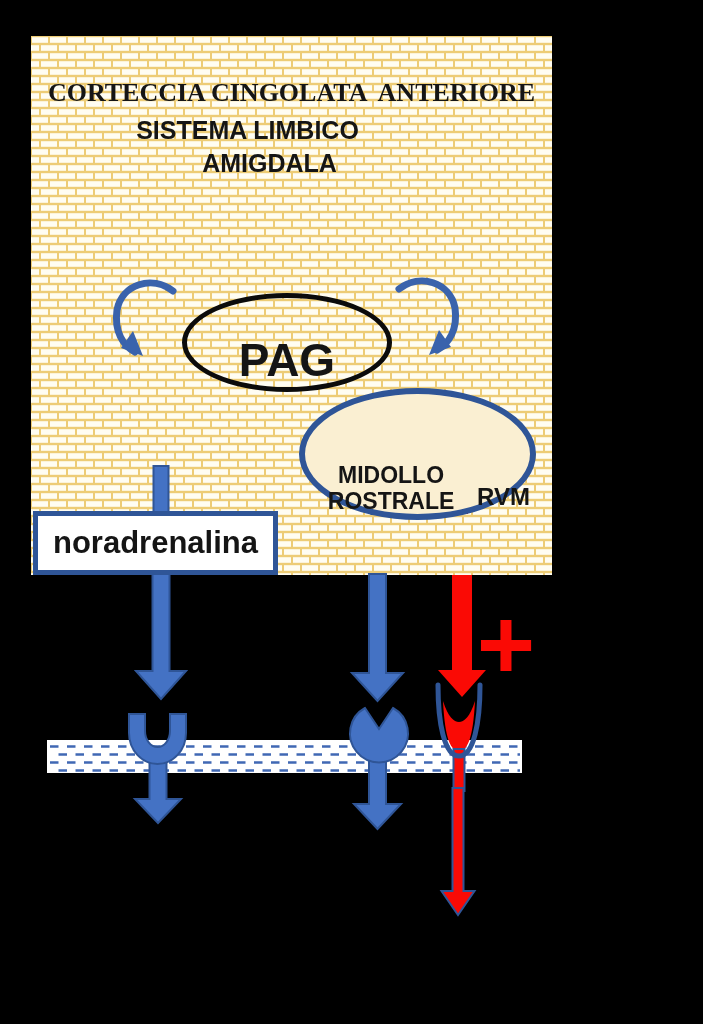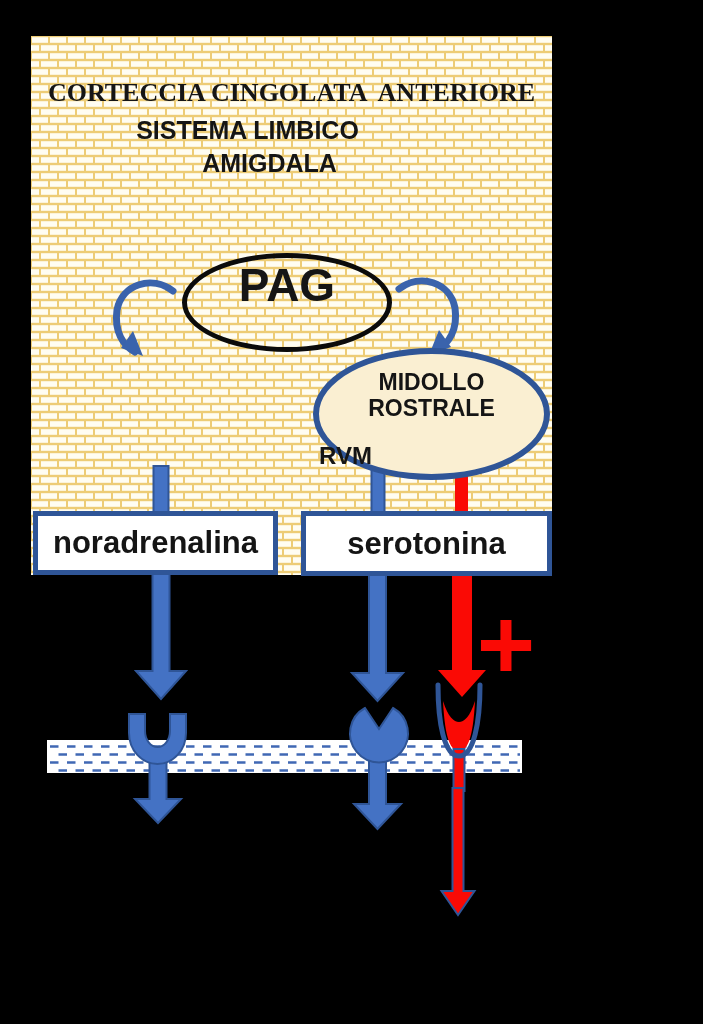--- a/index.html
+++ b/index.html
@@ -27,35 +27,35 @@
 
   .title-line{
     position:absolute;left:31px;width:521px;text-align:center;
     color:var(--text-color);font-weight:700;white-space:pre;z-index:3;
   }
   .title-1{top:78px;font-size:26px;font-family:Liberation Serif, serif;}
   .title-2{top:116px;font-size:25px;transform:translateX(-44px);}
   .title-3{top:149px;font-size:25px;transform:translateX(-22px);}
 
   .ellipse{
-    position:absolute;border-radius:50%;display:flex;align-items:flex-start;justify-content:center;
-    z-index:3;color:var(--text-color);font-weight:700;text-align:center;
+    position:absolute;border-radius:50%;display:flex;align-items:flex-end;justify-content:center;
+    z-index:3;color:var(--text-color);font-weight:700;text-align:center;margin-top:40px;
   }
   .pag{
     left:182px;top:253px;width:200px;height:89px;
     border:5px solid #0b0b0b;background:transparent;font-size:46px;
   }
   .locus{
     left:48px;top:357px;width:235px;height:124px;
     border:6px solid var(--outline-blue);background:var(--ellipse-fill);font-size:37px;
   }
   .rvm{
-    left:313px;top:348px;width:237px;height:132px;
+    left:299px;top:348px;width:237px;height:132px;
     border:6px solid var(--outline-blue);background:var(--ellipse-fill);
-    flex-direction:column;padding-top:14px;box-sizing:border-box;
+    padding-top:14px;box-sizing:border-box;
   }
   .rvm .rvm-line1{font-size:23px;line-height:26px;}
   .rvm .rvm-line2{font-size:24px;line-height:34px;margin-top:18px;}
 
   .nt-box{
     position:absolute;background:var(--box-fill);border:5px solid var(--outline-blue);
     display:flex;align-items:center;justify-content:center;box-sizing:border-box;
     color:var(--text-color);font-weight:700;font-size:31px;z-index:3;text-align:right;
   }
   .box-nora{left:33px;top:511px;width:245px;height:64px;}
@@ -144,19 +144,16 @@
 
 
   <div class="ellipse rvm">
     <span class="rvm-line1">MIDOLLO ROSTRALE</span>
     <span class="rvm-line2">RVM</span>
   </div>
 
   <div class="nt-box box-nora">
     <span>noradrenalina</span>
   </div>
-  <div class="nt-box box-sero">
-    <span>serotonina</span>
-  </div>
 
   <div class="plus-sign">+</div>
 
 </div>
 
 </body></html>

